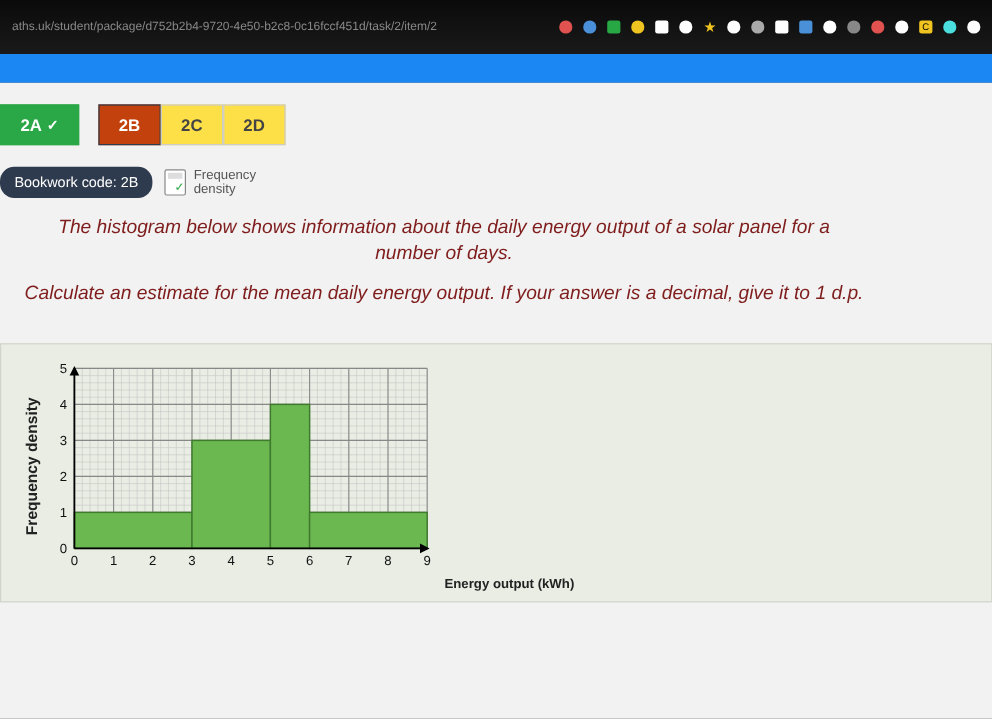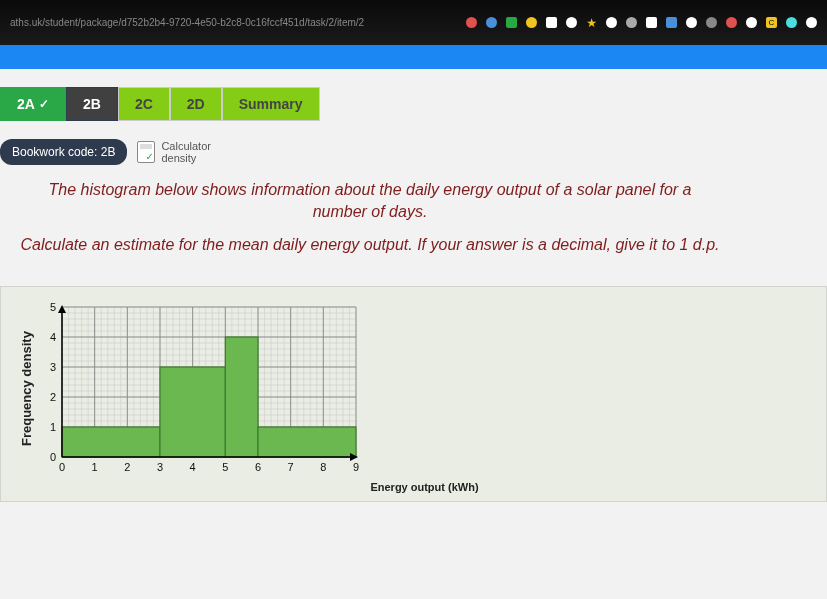--- a/index.html
+++ b/index.html
@@ -47,37 +47,38 @@
     }
     .tabs {
       display: flex;
       gap: 0;
       margin-bottom: 18px;
     }
     .tab {
       padding: 8px 16px;
       font-size: 14px;
       font-weight: 600;
-      background: #84cc16;
+      background: #fde047;
       color: #444;
       border: 1px solid #ccc;
       cursor: pointer;
       display: flex;
       align-items: center;
       gap: 4px;
     }
     .tab.active-green {
       background: #2aa747;
       color: #fff;
       border-color: #2aa747;
     }
     .tab.active-dark {
-      background: #404040;
+      background: #c2410c;
       color: #fff;
       border-color: #2e3a4d;
+      margin-left: 16px;
     }
     .check {
       font-size: 12px;
     }
     .meta-row {
       display: flex;
       align-items: center;
       gap: 10px;
       margin-bottom: 14px;
     }
@@ -203,33 +204,30 @@
     </div>
     <div class="tab active-dark">
       <span>2B</span>
     </div>
     <div class="tab">
       <span>2C</span>
     </div>
     <div class="tab">
       <span>2D</span>
     </div>
-    <div class="tab">
-      <span>Summary</span>
-    </div>
   </div>
 
   <div class="meta-row">
     <div class="badge">Bookwork code: 2B</div>
     <div class="calc-box">
       <span class="calc-icon">
         <span class="calc-tick">✓</span>
       </span>
       <span>
-        <div>Calculator</div>
+        <div>Frequency</div>
         <div>density</div>
       </span>
     </div>
   </div>
 
   <div class="question">
     <p class="q-line">The histogram below shows information about the daily energy output of a solar panel for a number of days.</p>
     <p class="q-line">Calculate an estimate for the mean daily energy output. If your answer is a decimal, give it to 1 d.p.</p>
   </div>
 

